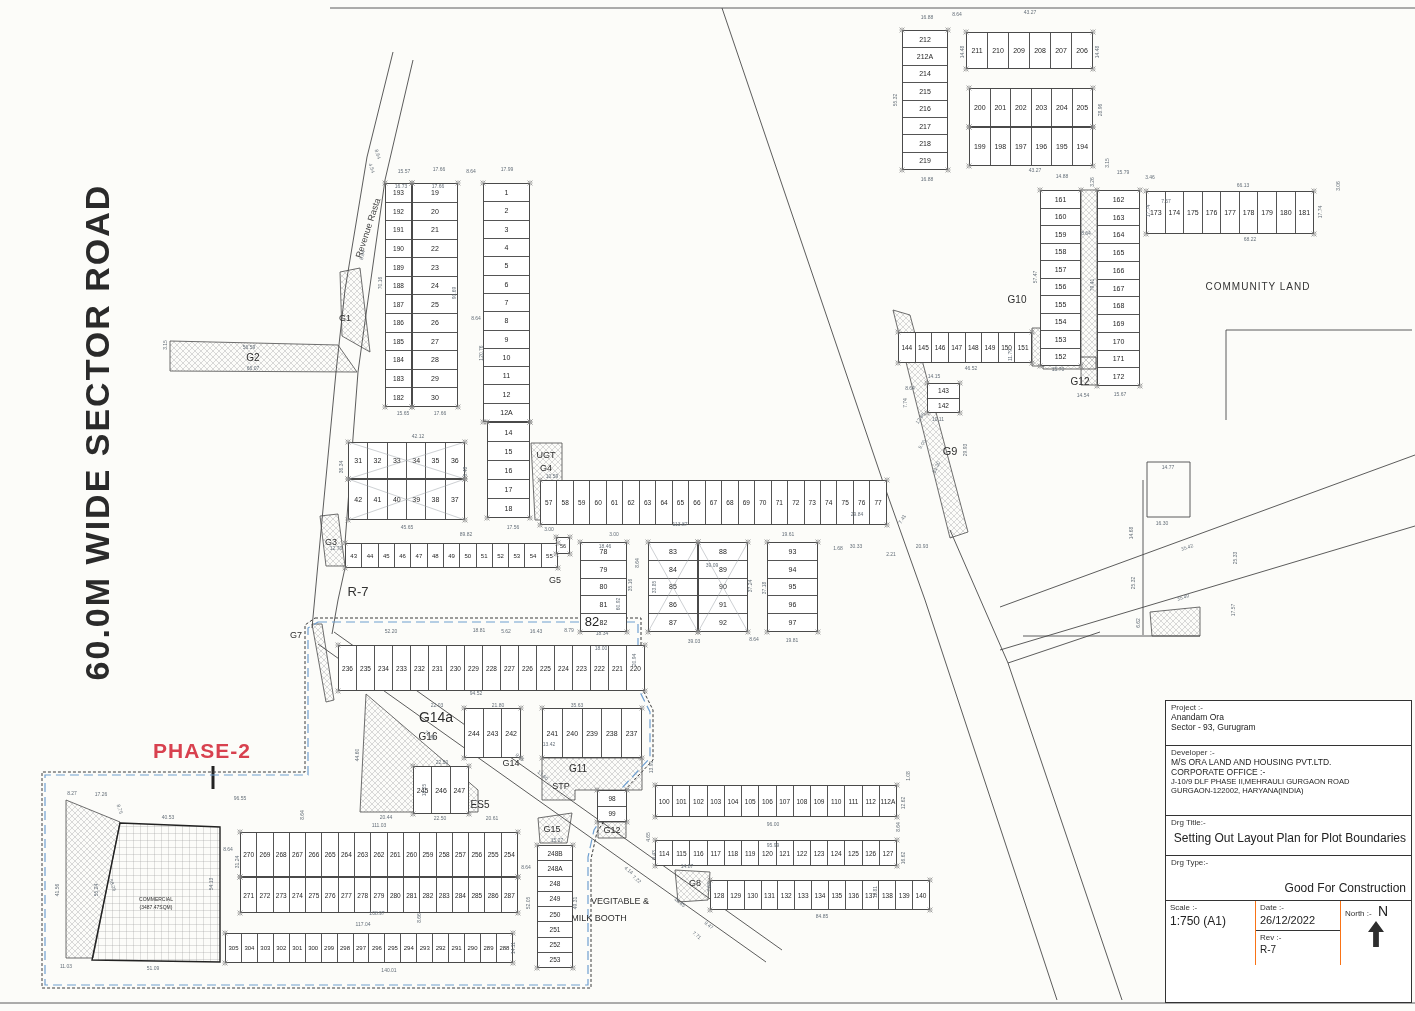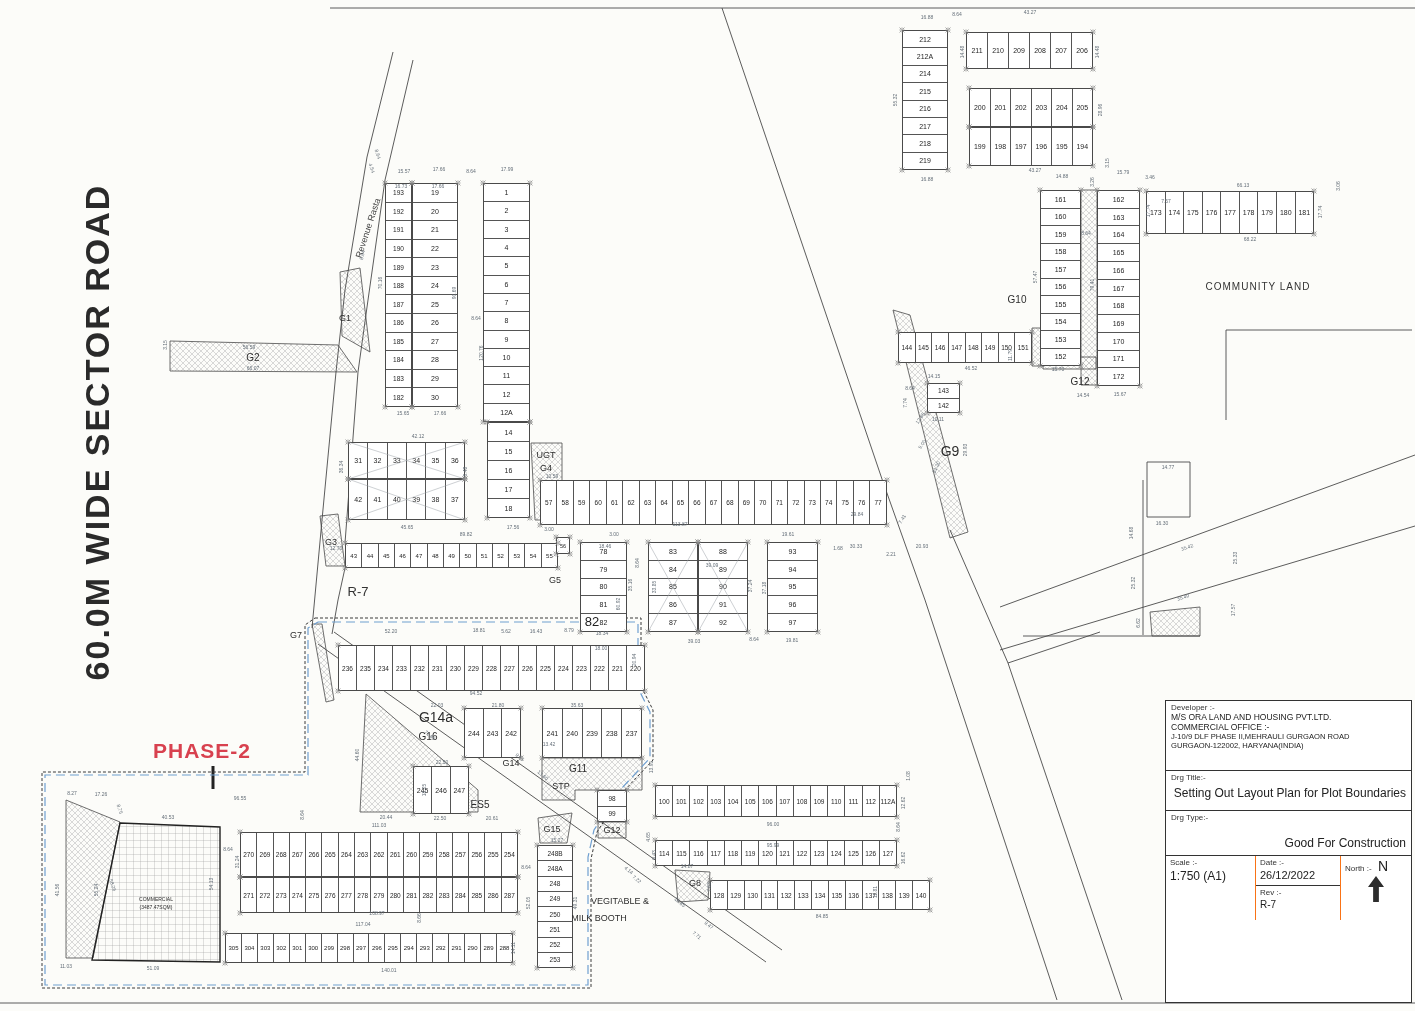--- a/index.html
+++ b/index.html
@@ -24,24 +24,29 @@
   #tb .big{font-size:12px;margin-top:2px;}
   .narrow{position:relative;}
   #northArrow{width:16px;height:26px;background:#2d2d2d;clip-path:polygon(50% 0,100% 42%,68% 42%,68% 100%,32% 100%,32% 42%,0 42%);margin:2px auto 0;}
 </style>
 </head>
 <body>
 
 <div id="plan">
 
   <div id="tb">
+    <div class="sec" style="height:45px;">
+      <div class="lab">Project :-</div>
+      <div class="val">Anandam Ora</div>
+      <div class="val">Sector - 93, Gurugram</div>
+    </div>
     <div class="sec" style="height:70px;">
       <div class="lab">Developer :-</div>
       <div class="val">M/S ORA LAND AND HOUSING PVT.LTD.</div>
-      <div class="val">COMMERCIAL OFFICE :-</div>
+      <div class="val">CORPORATE OFFICE :-</div>
       <div class="val" style="font-size:7.6px;">J-10/9 DLF PHASE II,MEHRAULI GURGAON ROAD</div>
       <div class="val" style="font-size:7.6px;">GURGAON-122002, HARYANA(INDIA)</div>
     </div>
     <div class="sec" style="height:40px;">
       <div class="lab">Drg Title:-</div>
       <div class="cen">Setting Out Layout Plan for Plot Boundaries</div>
     </div>
     <div class="sec" style="height:45px;">
       <div class="lab">Drg Type:-</div>
       <div class="cen" style="margin-top:10px;">Good For Construction</div>
@@ -1186,21 +1191,21 @@
     <div class="lbl" style="left: 1258px; top: 286px; font-size: 10px; color: rgb(51, 51, 51); letter-spacing: 1px; transform: translate(-50%, -50%) rotate(0deg);">COMMUNITY LAND</div>
     <div class="lbl" style="left: 368px; top: 228px; font-size: 9px; color: rgb(68, 68, 68); transform: translate(-50%, -50%) rotate(-72deg);">Revenue Rasta</div>
     <div class="lbl" style="left: 345px; top: 318px; font-size: 9px; transform: translate(-50%, -50%) rotate(0deg);">G1</div>
     <div class="lbl" style="left: 253px; top: 357px; font-size: 10px; transform: translate(-50%, -50%) rotate(0deg);">G2</div>
     <div class="lbl" style="left: 331px; top: 542px; font-size: 9px; transform: translate(-50%, -50%) rotate(0deg);">G3</div>
     <div class="lbl" style="left: 546px; top: 455px; font-size: 9px; transform: translate(-50%, -50%) rotate(0deg);">UGT</div>
     <div class="lbl" style="left: 546px; top: 468px; font-size: 9px; transform: translate(-50%, -50%) rotate(0deg);">G4</div>
     <div class="lbl" style="left: 555px; top: 580px; font-size: 9px; transform: translate(-50%, -50%) rotate(0deg);">G5</div>
     <div class="lbl" style="left: 296px; top: 635px; font-size: 9px; transform: translate(-50%, -50%) rotate(0deg);">G7</div>
     <div class="lbl" style="left: 695px; top: 883px; font-size: 9px; transform: translate(-50%, -50%) rotate(0deg);">G8</div>
-    <div class="lbl" style="left: 945px; top: 451px; font-size: 14px; transform: translate(-50%, -50%) rotate(0deg); padding-left: 10px;">G9</div>
+    <div class="lbl" style="left: 945px; top: 451px; font-size: 11px; transform: translate(-50%, -50%) rotate(0deg); padding-left: 10px;">G9</div>
     <div class="lbl" style="left: 1017px; top: 299px; font-size: 10px; transform: translate(-50%, -50%) rotate(0deg);">G10</div>
     <div class="lbl" style="left: 578px; top: 768px; font-size: 10px; transform: translate(-50%, -50%) rotate(0deg);">G11</div>
     <div class="lbl" style="left: 1080px; top: 381px; font-size: 10px; transform: translate(-50%, -50%) rotate(0deg);">G12</div>
     <div class="lbl" style="left: 612px; top: 830px; font-size: 9px; transform: translate(-50%, -50%) rotate(0deg);">G12</div>
     <div class="lbl" style="left: 511px; top: 763px; font-size: 9px; transform: translate(-50%, -50%) rotate(0deg);">G14</div>
     <div class="lbl" style="left: 436px; top: 717px; font-size: 14px; transform: translate(-50%, -50%) rotate(0deg);">G14a</div>
     <div class="lbl" style="left: 552px; top: 829px; font-size: 9px; transform: translate(-50%, -50%) rotate(0deg);">G15</div>
     <div class="lbl" style="left: 390px; top: 736px; font-size: 10px; transform: translate(-50%, -50%) rotate(0deg); margin-left: 38px;">G16</div>
     <div class="lbl" style="left: 561px; top: 786px; font-size: 9px; transform: translate(-50%, -50%) rotate(0deg);">STP</div>
     <div class="lbl" style="left: 480px; top: 804px; font-size: 10px; transform: translate(-50%, -50%) rotate(0deg);">ES5</div>

